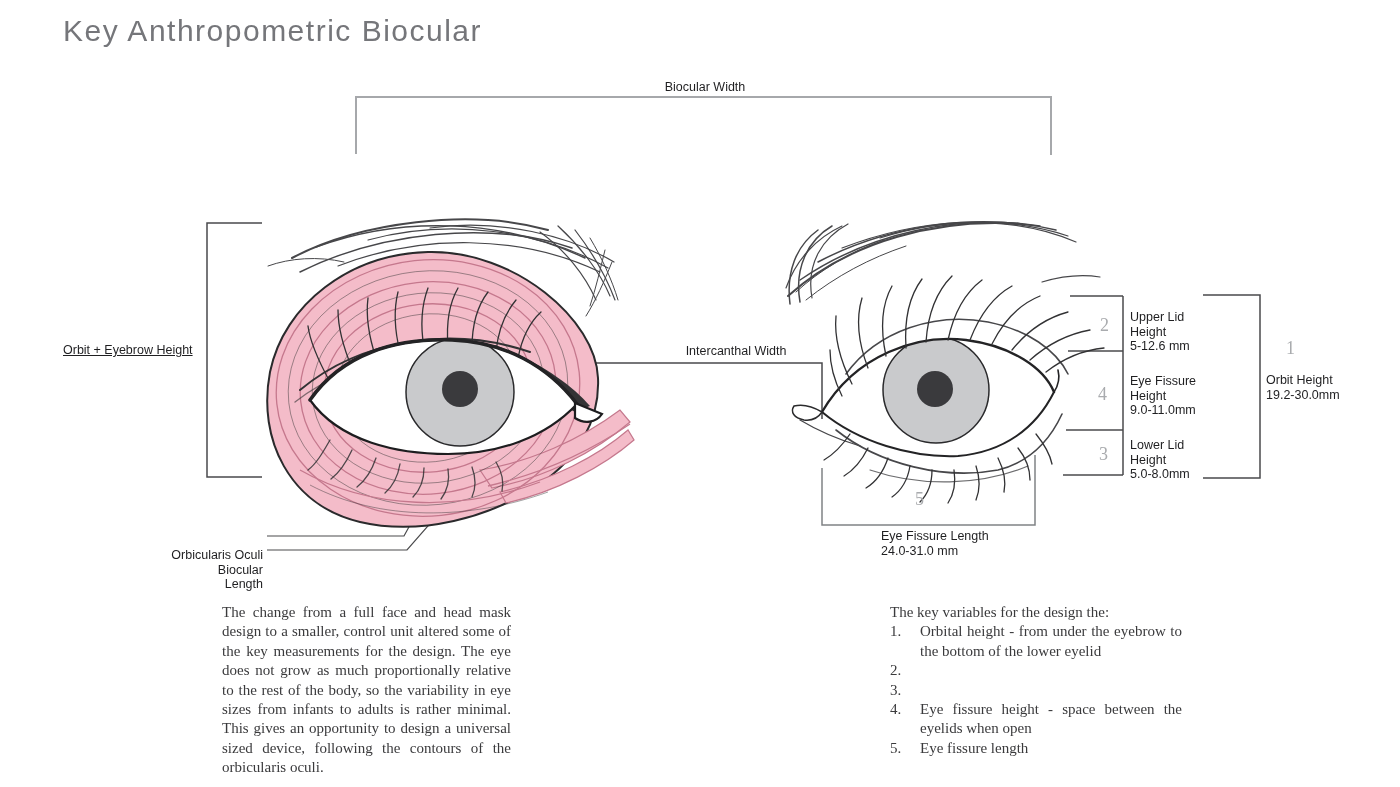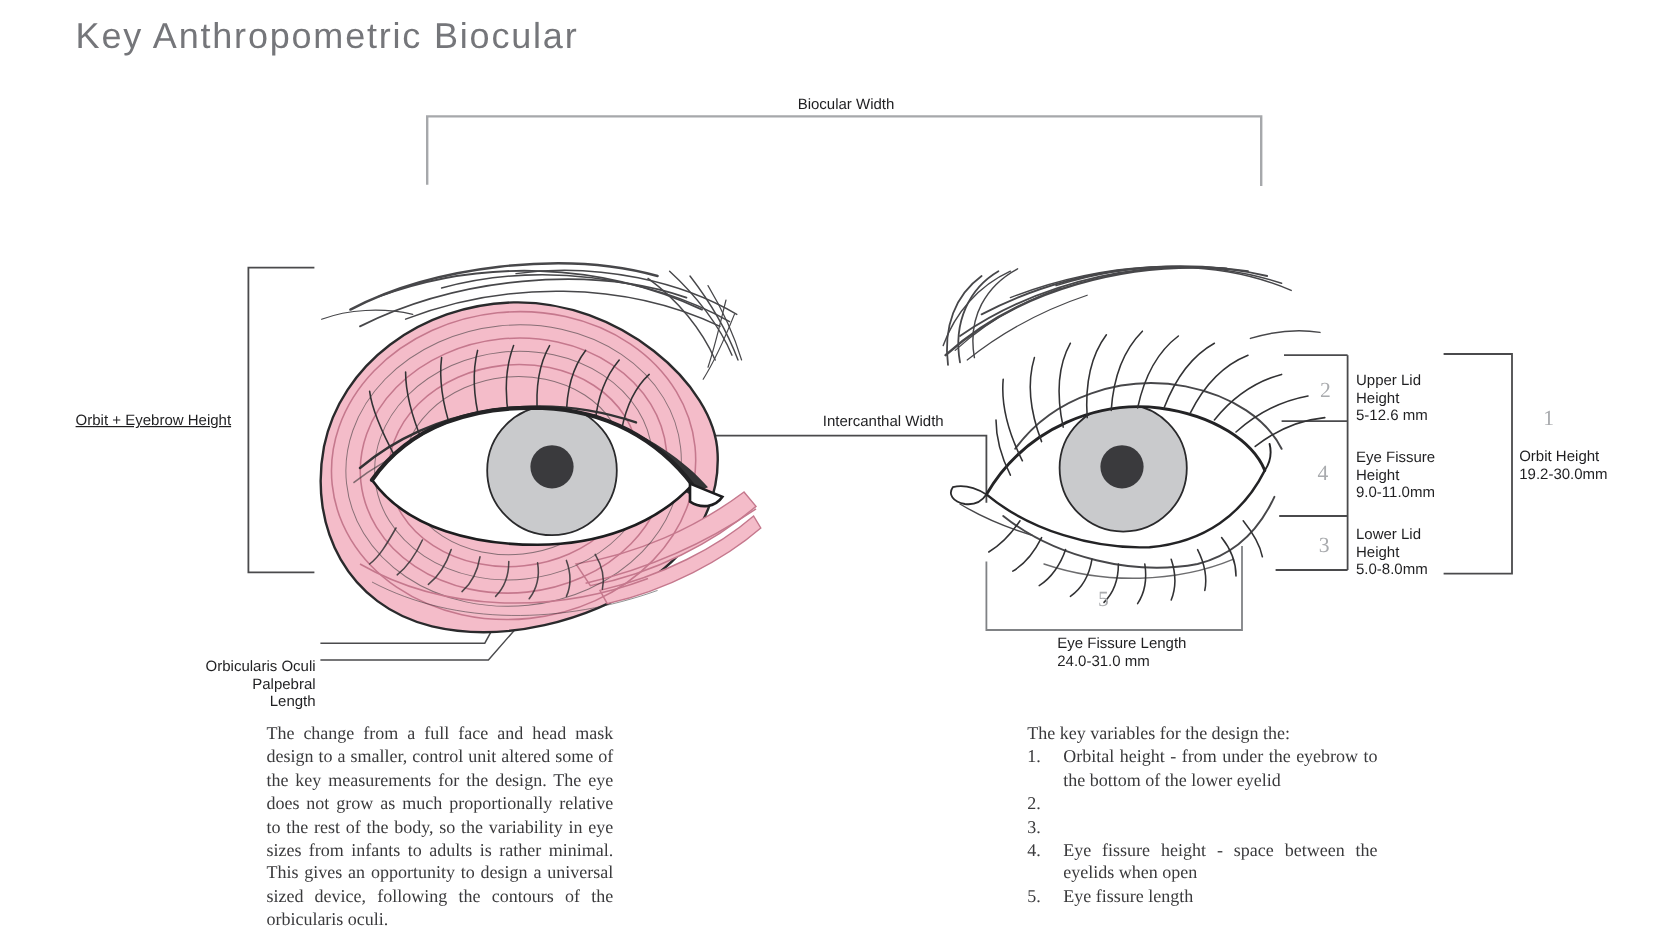--- a/index.html
+++ b/index.html
@@ -24,21 +24,21 @@
   .lbl{position:absolute;font-size:12.5px;line-height:14.6px;color:var(--label-ink);
        white-space:pre-line;}
   .lbl.center{text-align:center;}
   .callout-num{position:absolute;font-family:"Liberation Serif",serif;font-size:18px;
                color:var(--number-gray);}
   .muscle-labels{position:absolute;left:100px;top:514px;width:163px;text-align:right;
                  font-size:12.5px;line-height:14.6px;color:var(--label-ink);margin-top:34px;}
   .body-copy{position:absolute;font-family:"Liberation Serif",serif;font-size:15px;
              line-height:19.4px;color:var(--body-ink);}
   .left-para{left:222px;top:603px;width:289px;text-align:justify;text-align-last:left;}
-  .key-vars{left:856px;top:603px;width:292px;}
+  .key-vars{left:890px;top:603px;width:292px;}
   .kv-intro{margin:0 0 0 0;}
   .kv-item{display:flex;align-items:flex-start;}
   .kv-num{flex:0 0 30px;}
   .kv-text{flex:1 1 auto;text-align:justify;text-align-last:left;}
 
   
   .muscle-fill{fill:var(--muscle-pink);stroke:#2a2a2c;stroke-width:2;}
   .muscle-band{fill:var(--muscle-pink);stroke:var(--muscle-ring-stroke);stroke-width:1.2;}
   .ring-rose{fill:none;stroke:var(--muscle-ring-stroke);stroke-width:1.3;}
   .ring-dark{fill:none;stroke:#2f2f31;stroke-width:.8;opacity:.55;}
@@ -258,21 +258,21 @@
 24.0-31.0 mm</div>
 
   <div class="callout-num" style="left:1286px;top:338px;">1</div>
   <div class="callout-num" style="left:1100px;top:315px;">2</div>
   <div class="callout-num" style="left:1099px;top:444px;">3</div>
   <div class="callout-num" style="left:1098px;top:384px;">4</div>
   <div class="callout-num" style="left:915px;top:489px;">5</div>
 
   <div class="muscle-labels">
     <div>Orbicularis Oculi</div>
-    <div>Palpebral</div>
+    <div>Biocular</div>
     <div>Length</div>
   </div>
 
   <div class="body-copy left-para">The change from a full face and head mask design to a smaller, control unit altered some of the key measurements for the design. The eye does not grow as much proportionally relative to the rest of the body, so the variability in eye sizes from infants to adults is rather minimal. This gives an opportunity to design a universal sized device, following the contours of the orbicularis oculi.</div>
 
   <div class="body-copy key-vars">
     <p class="kv-intro">The key variables for the design the:</p>
     <div class="kv-item">
       <span class="kv-num">1.</span>
       <span class="kv-text">Orbital height - from under the eyebrow to the bottom of the lower eyelid</span>

